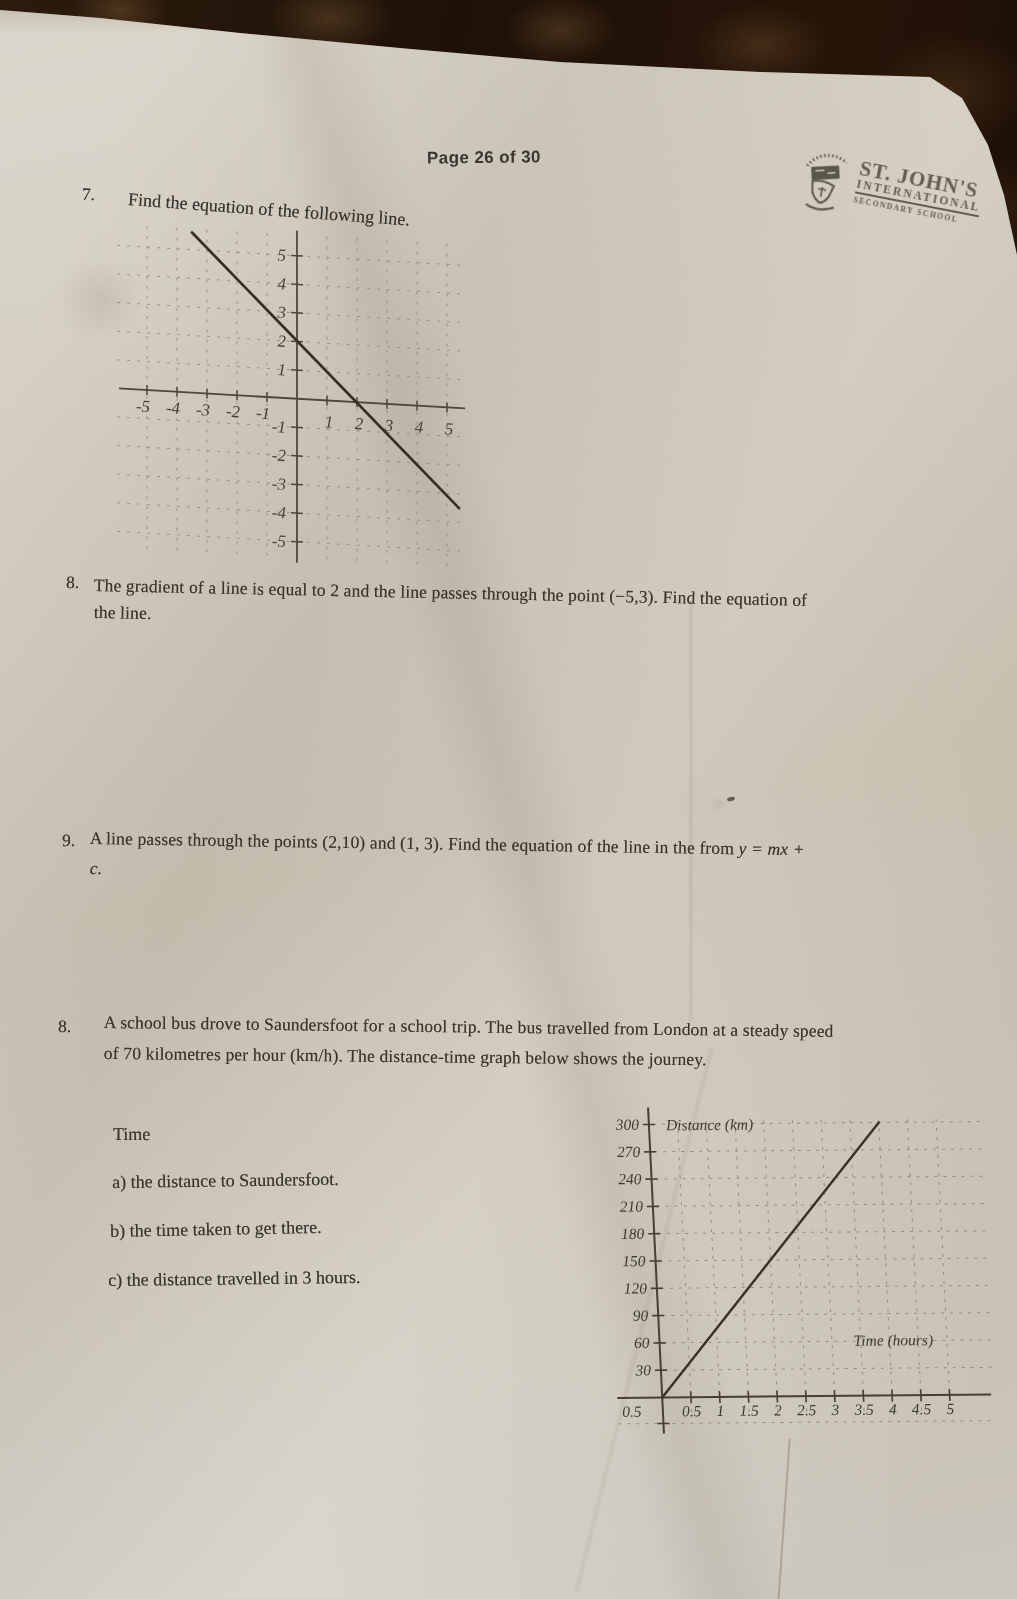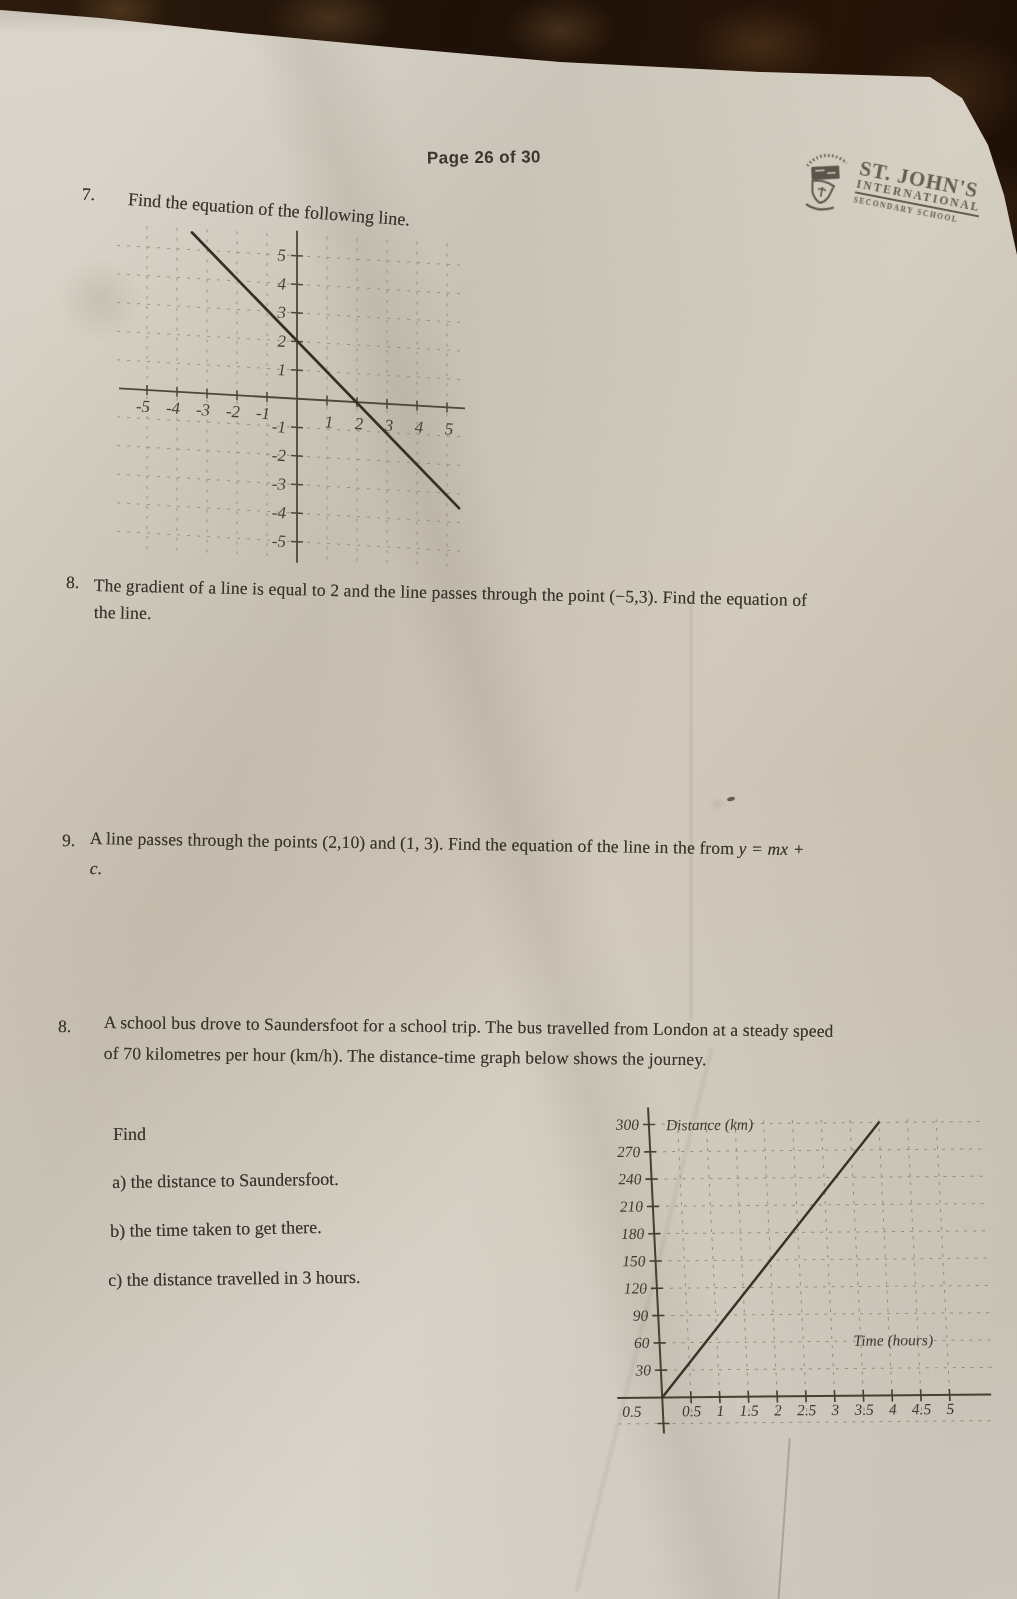--- a/index.html
+++ b/index.html
@@ -159,21 +159,21 @@
     <div class="abs ink qnum" style="left:62px;top:830px;transform:rotate(0.8deg);">9.</div>
     <div class="abs ink qtext" style="left:90px;top:828px;transform:rotate(0.9deg);transform-origin:0 0;">
       <span>A line passes through the points (2,10) and (1, 3). Find the equation of the line in the from </span><span class="math-i">y = mx +</span>
     </div>
     <div class="abs ink qtext math-i" style="left:90px;top:858px;transform:rotate(0.8deg);transform-origin:0 0;">c.</div>
 
     <div class="abs ink qnum" style="left:58px;top:1016px;transform:rotate(0.7deg);">8.</div>
     <div class="abs ink qtext" style="left:104px;top:1012px;transform:rotate(0.7deg);transform-origin:0 0;">A school bus drove to Saundersfoot for a school trip. The bus travelled from London at a steady speed</div>
     <div class="abs ink qtext" style="left:104px;top:1043px;transform:rotate(0.6deg);transform-origin:0 0;">of 70 kilometres per hour (km/h). The distance-time graph below shows the journey.</div>
 
-    <div class="abs ink big" style="left:113px;top:1124px;transform:rotate(0.2deg);">Find</div>
+    <div class="abs ink big" style="left:113px;top:1124px;transform:rotate(0.2deg);">Time</div>
     <div class="abs ink big" style="left:112px;top:1172px;transform:rotate(-0.8deg);transform-origin:0 0;">a) the distance to Saundersfoot.</div>
     <div class="abs ink big" style="left:110px;top:1221px;transform:rotate(-1.1deg);transform-origin:0 0;">b) the time taken to get there.</div>
     <div class="abs ink big" style="left:108px;top:1270px;transform:rotate(-0.7deg);transform-origin:0 0;">c) the distance travelled in 3 hours.</div>
 
     <div class="graphB">
       <svg id="graphB-svg" width="400" height="352" viewBox="0 0 400 352">
           <line x1="45" y1="284.7" x2="390" y2="284.7" stroke="#877f6d" stroke-width="1" stroke-dasharray="3 6" opacity="0.8"></line>
           <line x1="45" y1="257.4" x2="390" y2="257.4" stroke="#877f6d" stroke-width="1" stroke-dasharray="3 6" opacity="0.8"></line>
           <line x1="45" y1="230.1" x2="390" y2="230.1" stroke="#877f6d" stroke-width="1" stroke-dasharray="3 6" opacity="0.8"></line>
           <line x1="45" y1="202.8" x2="390" y2="202.8" stroke="#877f6d" stroke-width="1" stroke-dasharray="3 6" opacity="0.8"></line>

